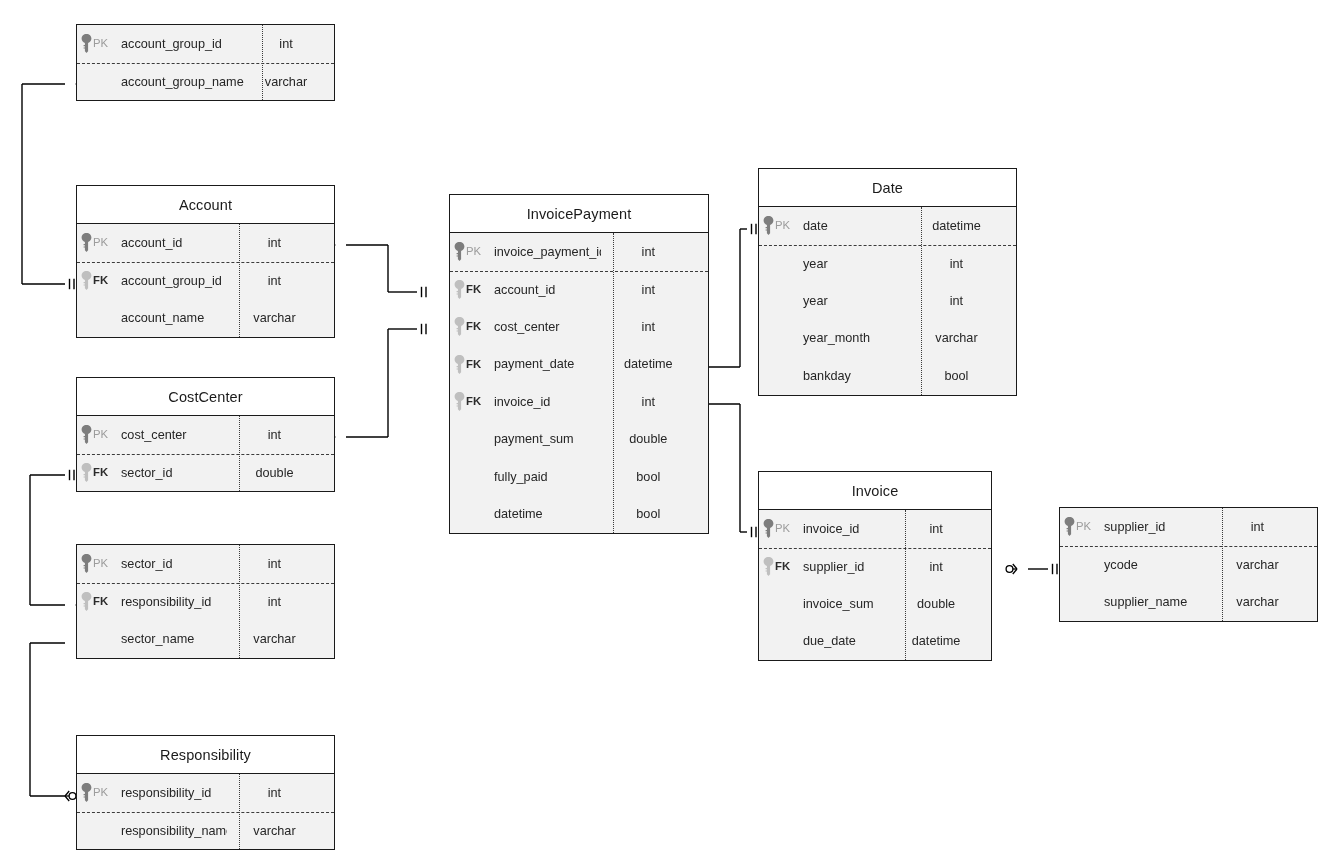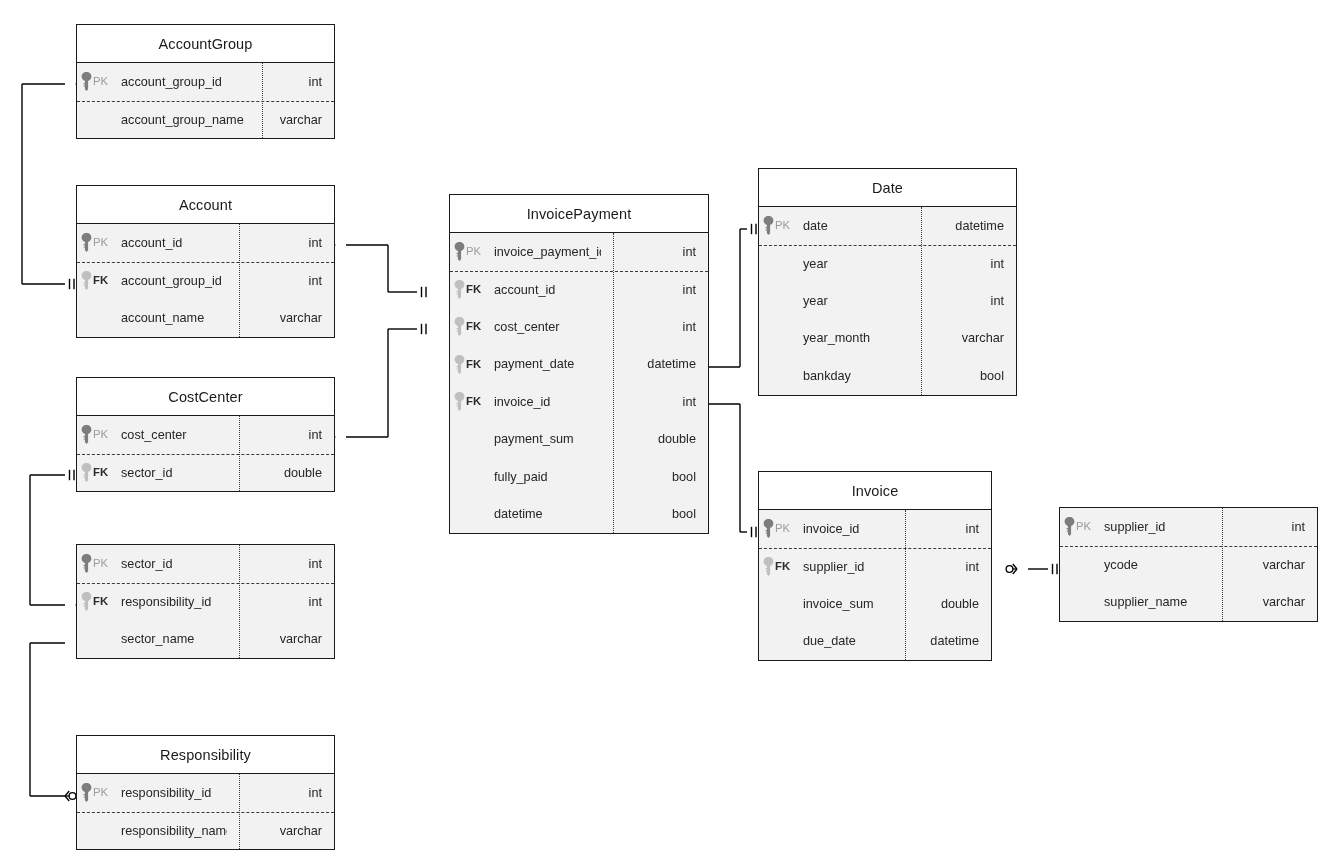--- a/index.html
+++ b/index.html
@@ -94,21 +94,21 @@
   .keytag.pk { color: #9c9c9c; }
   .keytag.fk { color: #2b2b2b; font-weight: bold; }
   .attr-name {
     flex: 1 1 auto;
     padding-left: 2px;
     white-space: nowrap;
     overflow: hidden;
   }
   .attr-type {
     flex: 0 0 auto;
-    text-align: right;
+    text-align: center;
     padding-right: 12px;
     white-space: nowrap;
   }
 </style>
 </head>
 <body>
 
 <div id="canvas">
   <svg id="wires" viewBox="0 0 1335 860" width="1335" height="860" xmlns="http://www.w3.org/2000/svg">
       <g>
@@ -192,21 +192,20 @@
         <line x1="1028" y1="569" x2="1048" y2="569" stroke="#000" stroke-width="1.4" stroke-linecap="butt"></line>
         <circle cx="1009.5" cy="569" r="3.4" fill="#fff" stroke="#000" stroke-width="1.3"></circle>
         <line x1="1017" y1="569" x2="1012.8" y2="564" stroke="#000" stroke-width="1.3" stroke-linecap="butt"></line>
         <line x1="1017" y1="569" x2="1012.8" y2="574" stroke="#000" stroke-width="1.3" stroke-linecap="butt"></line>
         <line x1="1017" y1="569" x2="1012.8" y2="569" stroke="#000" stroke-width="1.3" stroke-linecap="butt"></line>
         <line x1="1052.5" y1="563.8" x2="1052.5" y2="574.2" stroke="#000" stroke-width="1.4" stroke-linecap="butt"></line>
         <line x1="1057" y1="563.8" x2="1057" y2="574.2" stroke="#000" stroke-width="1.4" stroke-linecap="butt"></line>
       </g>
     </svg>
 <div class="entity" style="left: 76px; top: 24px; width: 259px;">
-      <div class="entity-title">AccountGroup</div>
       <div class="attr-list" style="--divx: 72%;">
         <div class="attr">
           <div class="attr-key">
             <svg class="keyicon pk" viewBox="0 0 11 19">
               <path d="M5.5 0 C2.6 0 0.6 2.1 0.6 4.6 C0.6 6.7 2.0 8.4 3.9 8.9 L3.9 11.0 L2.6 11.0 L2.6 12.2 L3.9 12.2 L3.9 13.4 L2.6 13.4 L2.6 14.6 L3.9 14.6 L3.9 17.2 L5.5 19.0 L7.1 17.2 L7.1 8.9 C9.0 8.4 10.4 6.7 10.4 4.6 C10.4 2.1 8.4 0 5.5 0 Z"></path>
             </svg>
             <span class="keytag pk">PK</span>
           </div>
           <div class="attr-name">account_group_id</div>
           <div class="attr-type" style="width: 28%;">int</div>

